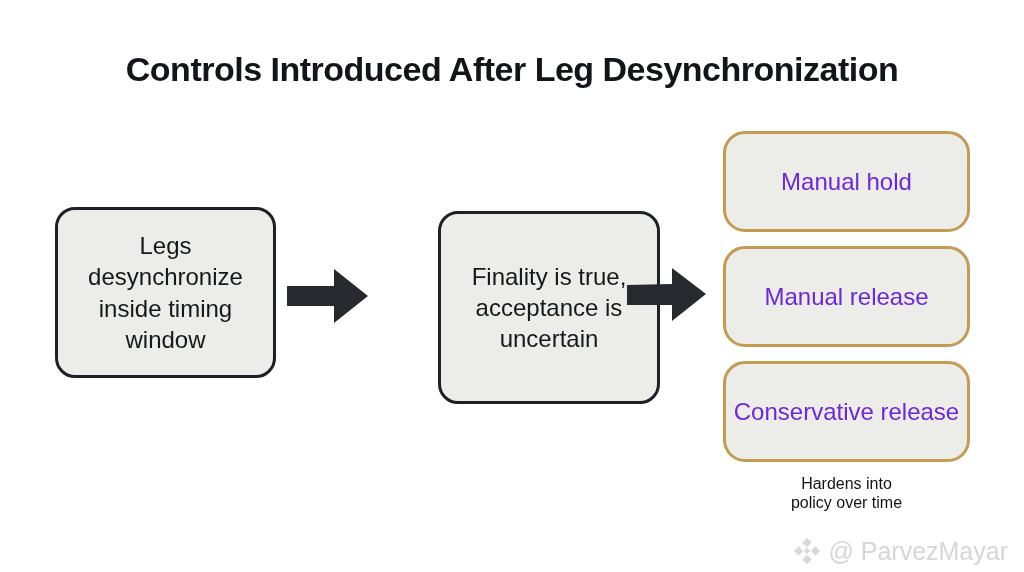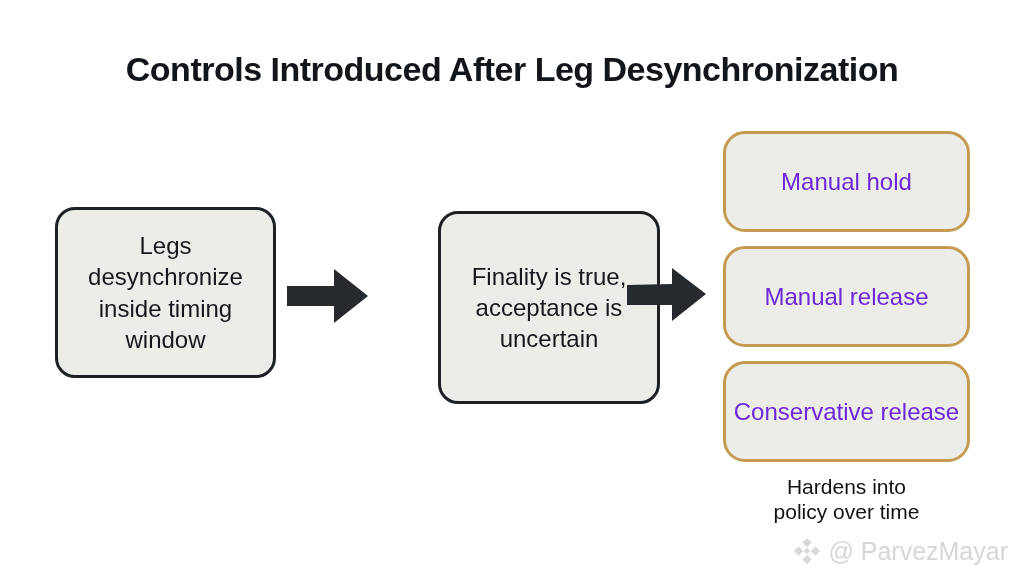--- a/index.html
+++ b/index.html
@@ -66,21 +66,21 @@
   .control-3 { top: 361px; }
   .arrow { position: absolute; }
   .arrow-1 { left: 287px; top: 267px; }
   .arrow-2 { left: 627px; top: 265px; }
   .caption {
     position: absolute;
     left: 723px;
     top: 474px;
     width: 247px;
     text-align: center;
-    font-size: 21px;
+    font-size: 16px;
     font-weight: 500;
     line-height: 1.2;
     color: #101316;
     white-space: pre-line;
   }
   .watermark {
     position: absolute;
     right: 16px;
     bottom: 6px;
     display: flex;

